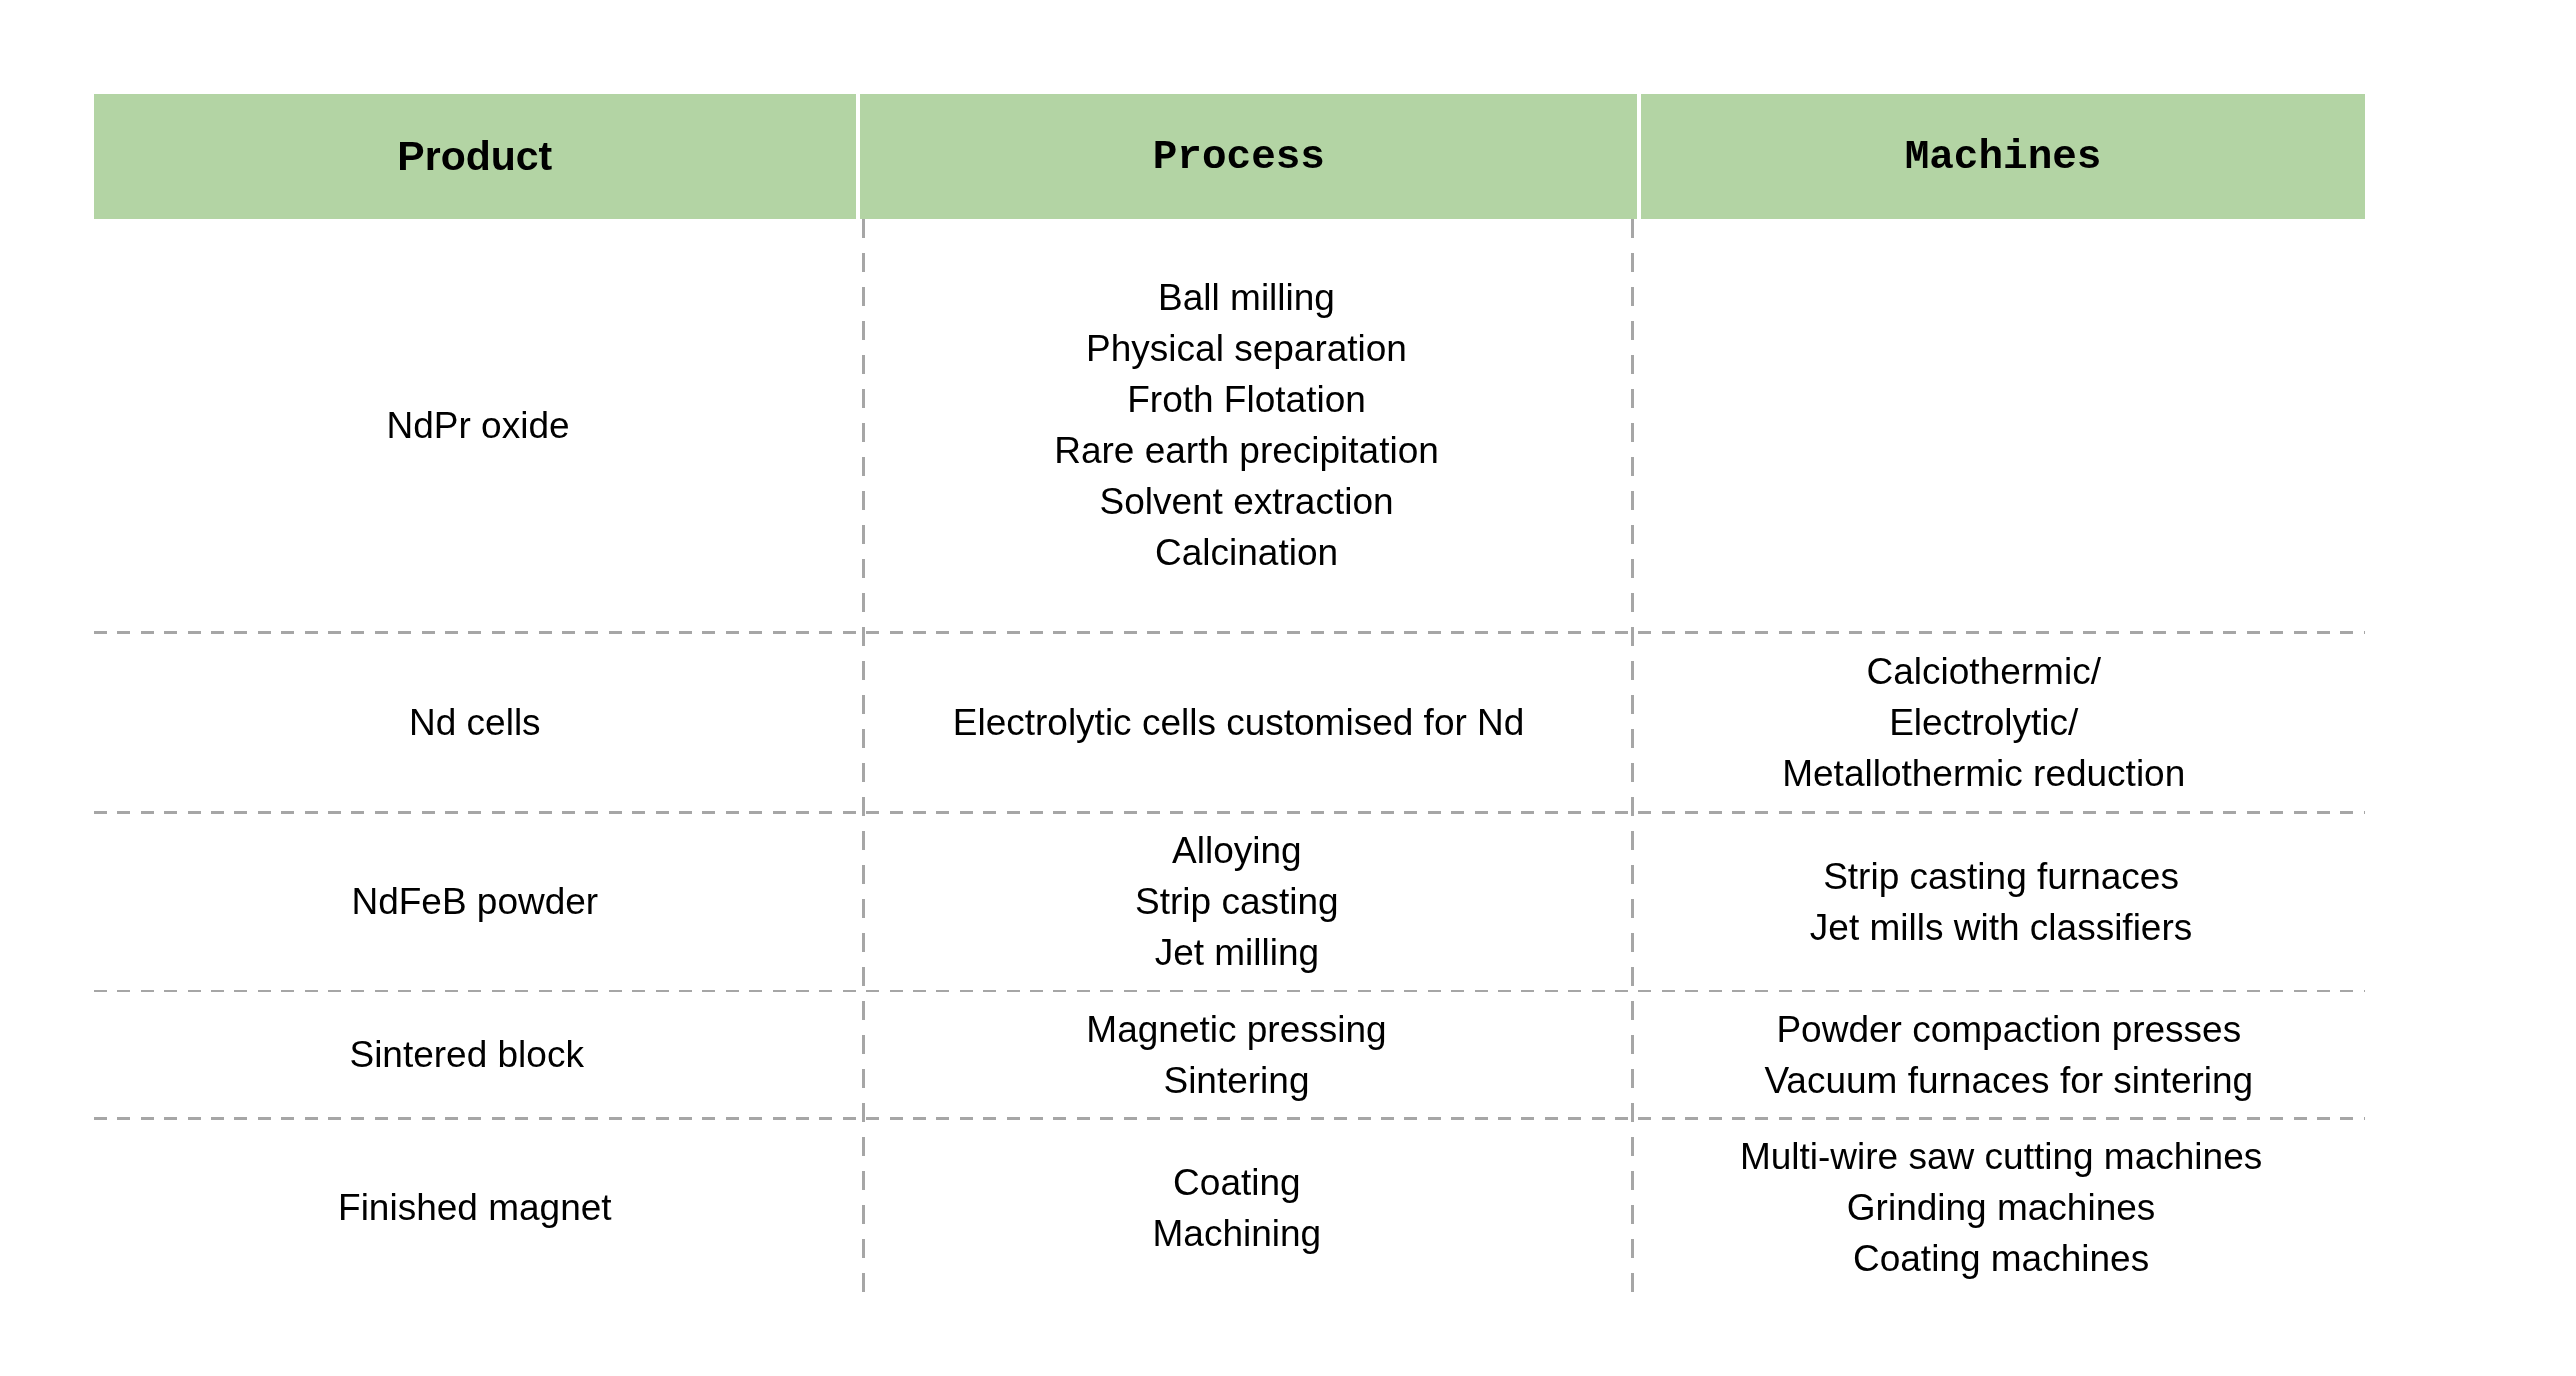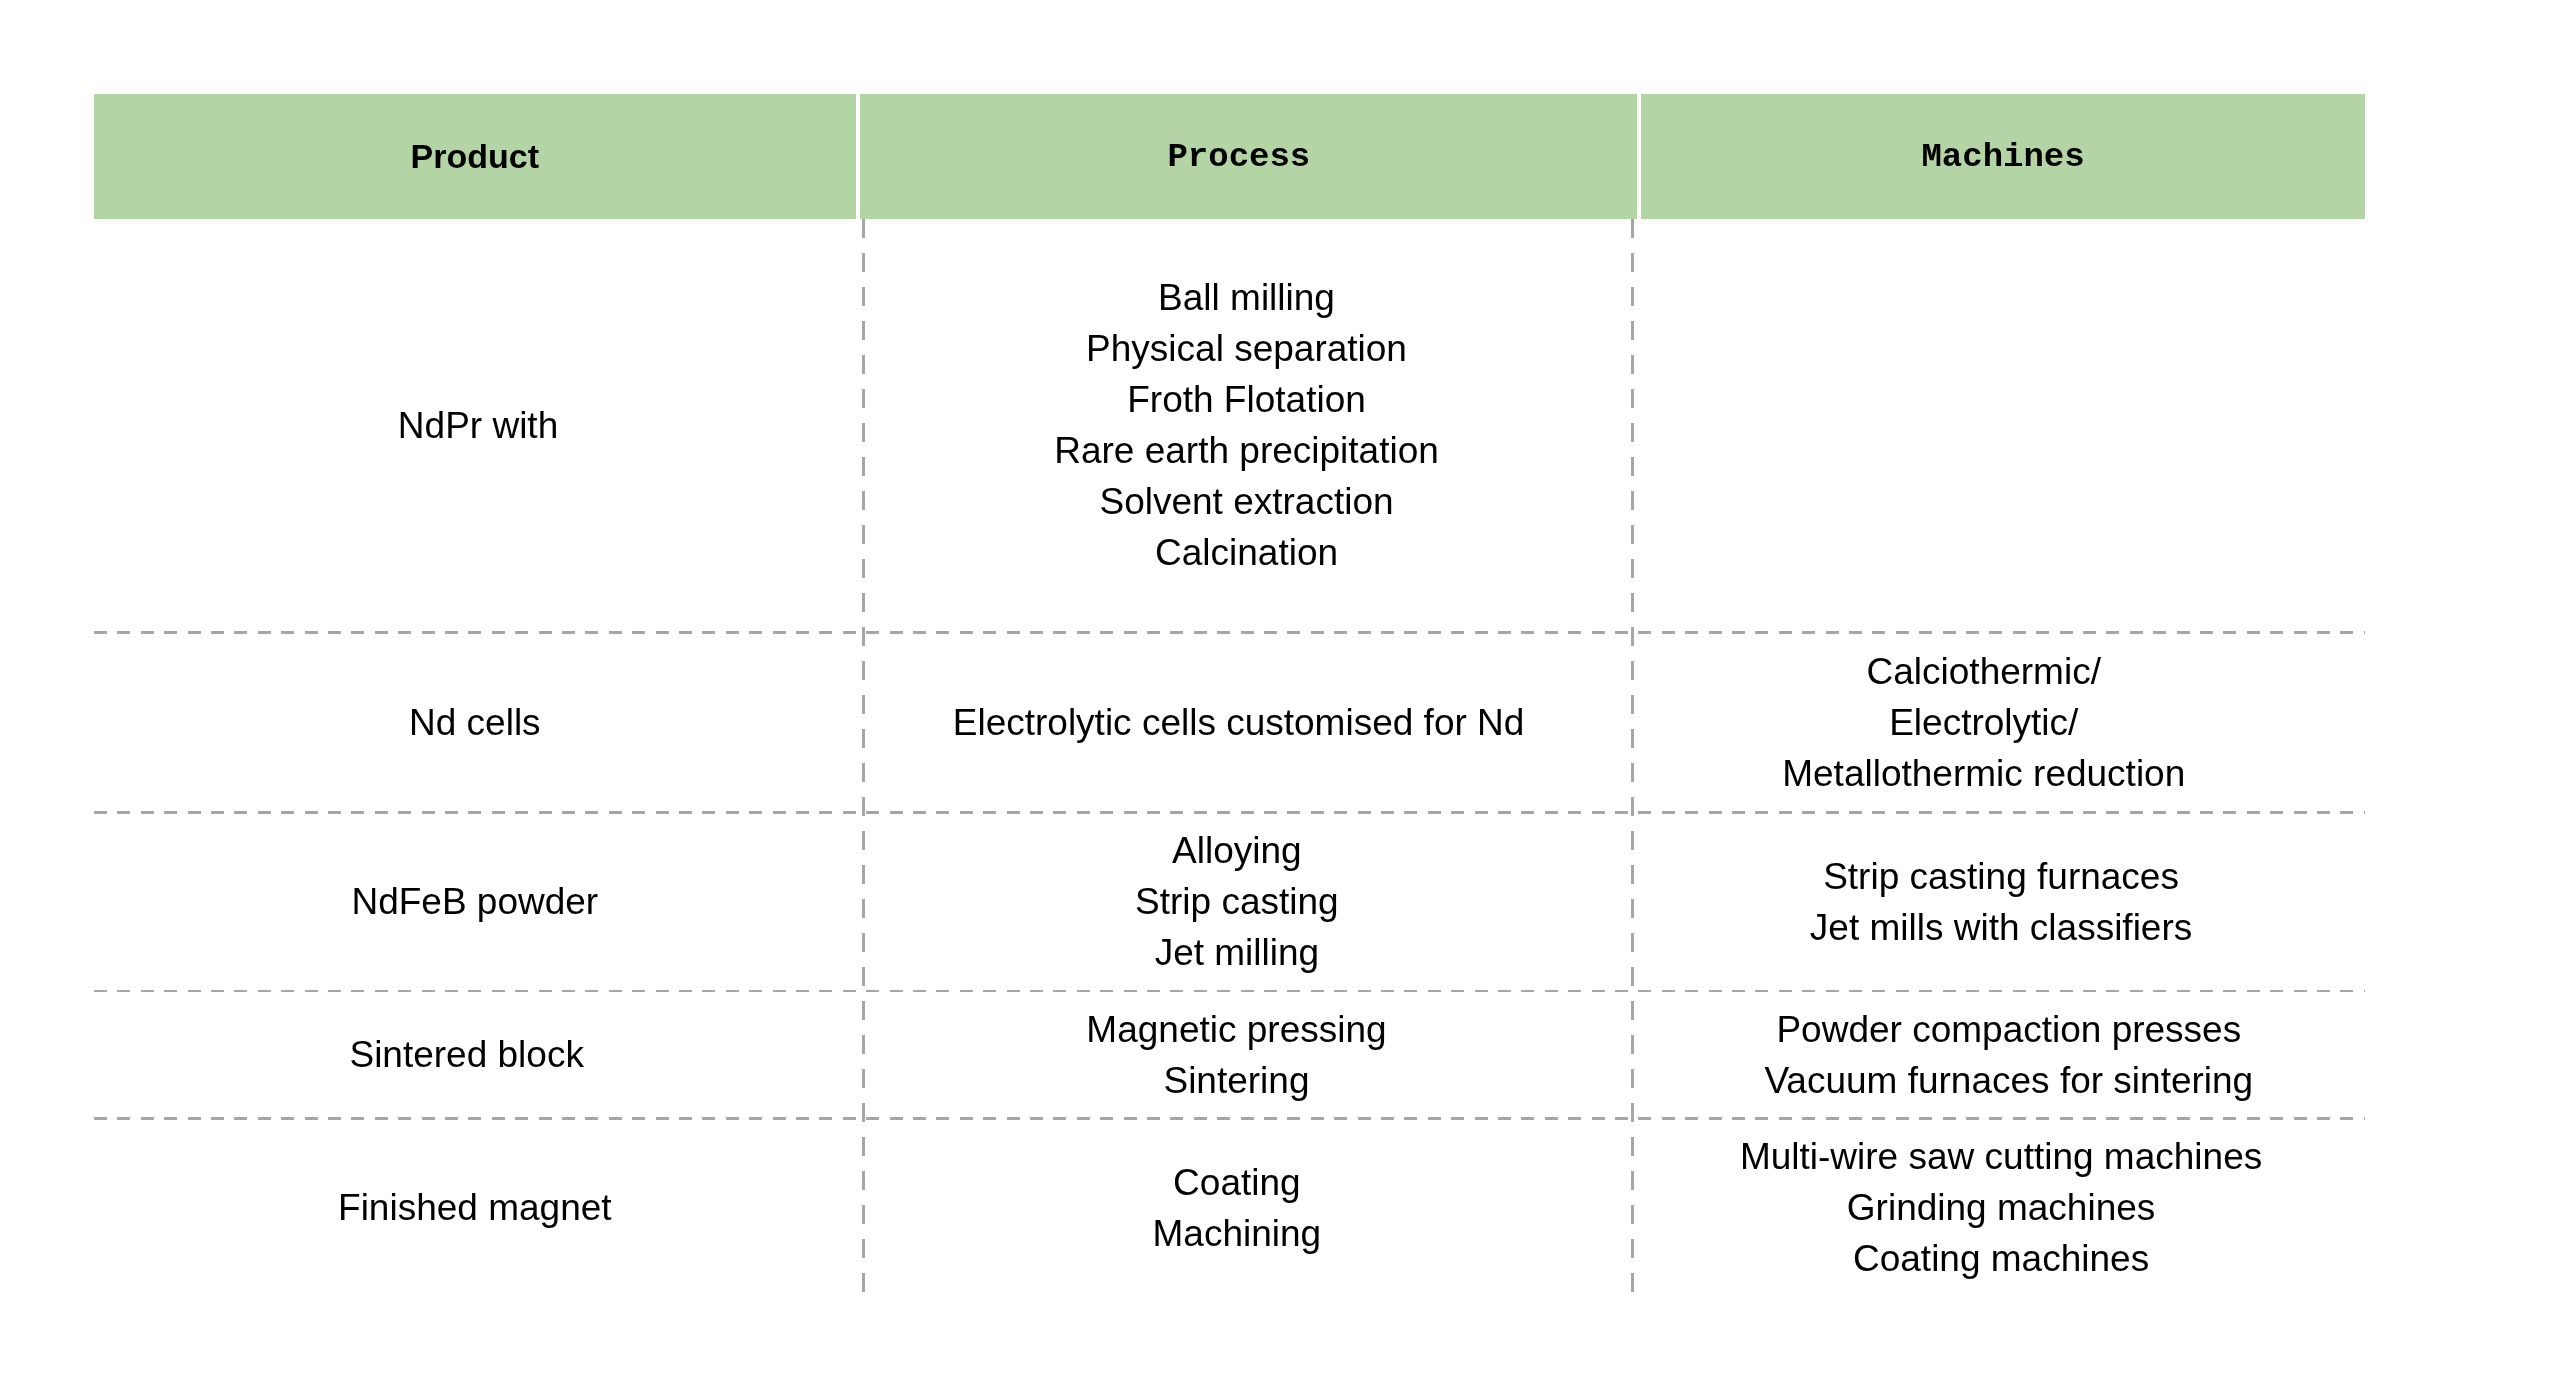--- a/index.html
+++ b/index.html
@@ -27,21 +27,21 @@
   
   .header-row {
     display: flex;
     height: 125px;
     background: var(--header-bg, #B3D4A4);
   }
   .header-cell {
     display: flex;
     align-items: center;
     justify-content: center;
-    font-size: 34px;
+    font-size: 41px;
     font-weight: bold;
     text-align: right;
   }
   .header-cell.sep { border-left: 4.7px solid #ffffff; font-family: Liberation Mono, monospace; }
 
   
   .table-body { position: relative; }
 
   .v-line {
     position: absolute;
@@ -97,21 +97,21 @@
     <div class="header-cell col-a">Product</div>
     <div class="header-cell col-b sep">Process</div>
     <div class="header-cell col-c sep">Machines</div>
   </div>
 
   <div class="table-body">
     <div class="v-line v-line-1"></div>
     <div class="v-line v-line-2"></div>
 
     <div class="body-row row-1">
-      <div class="cell col-a">NdPr with</div>
+      <div class="cell col-a">NdPr oxide</div>
       <div class="cell col-b">Ball milling
 Physical separation
 Froth Flotation
 Rare earth precipitation
 Solvent extraction
 Calcination</div>
     </div>
     <div class="h-divider"></div>
 
     <div class="body-row row-2">

